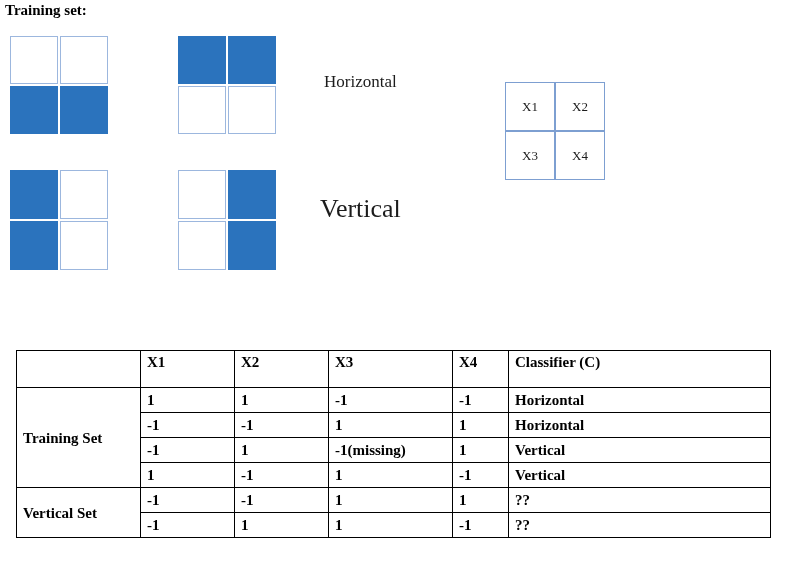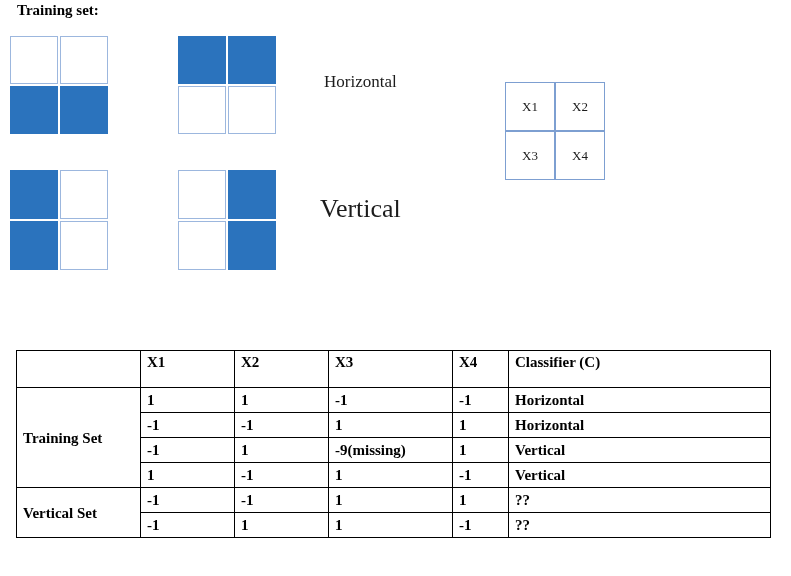--- a/index.html
+++ b/index.html
@@ -12,21 +12,21 @@
     height: 576px;
     position: relative;
     overflow: hidden;
     font-family: "Liberation Serif", serif;
     color: #000000;
   }
 
   
   #page-title {
     position: absolute;
-    left: 17px;
+    left: 5px;
     top: 0px;
     font-family: "Liberation Serif", serif;
     font-weight: bold;
     font-size: 15px;
     line-height: 20px;
     color: #000000;
     white-space: nowrap;
   }
 
   
@@ -226,21 +226,21 @@
       <tr>
         <td>-1</td>
         <td>-1</td>
         <td>1</td>
         <td>1</td>
         <td class="classifier-cell">Horizontal</td>
       </tr>
       <tr>
         <td>-1</td>
         <td>1</td>
-        <td>-9(missing)</td>
+        <td>-1(missing)</td>
         <td>1</td>
         <td class="classifier-cell">Vertical</td>
       </tr>
       <tr>
         <td>1</td>
         <td>-1</td>
         <td>1</td>
         <td>-1</td>
         <td class="classifier-cell">Vertical</td>
       </tr>

